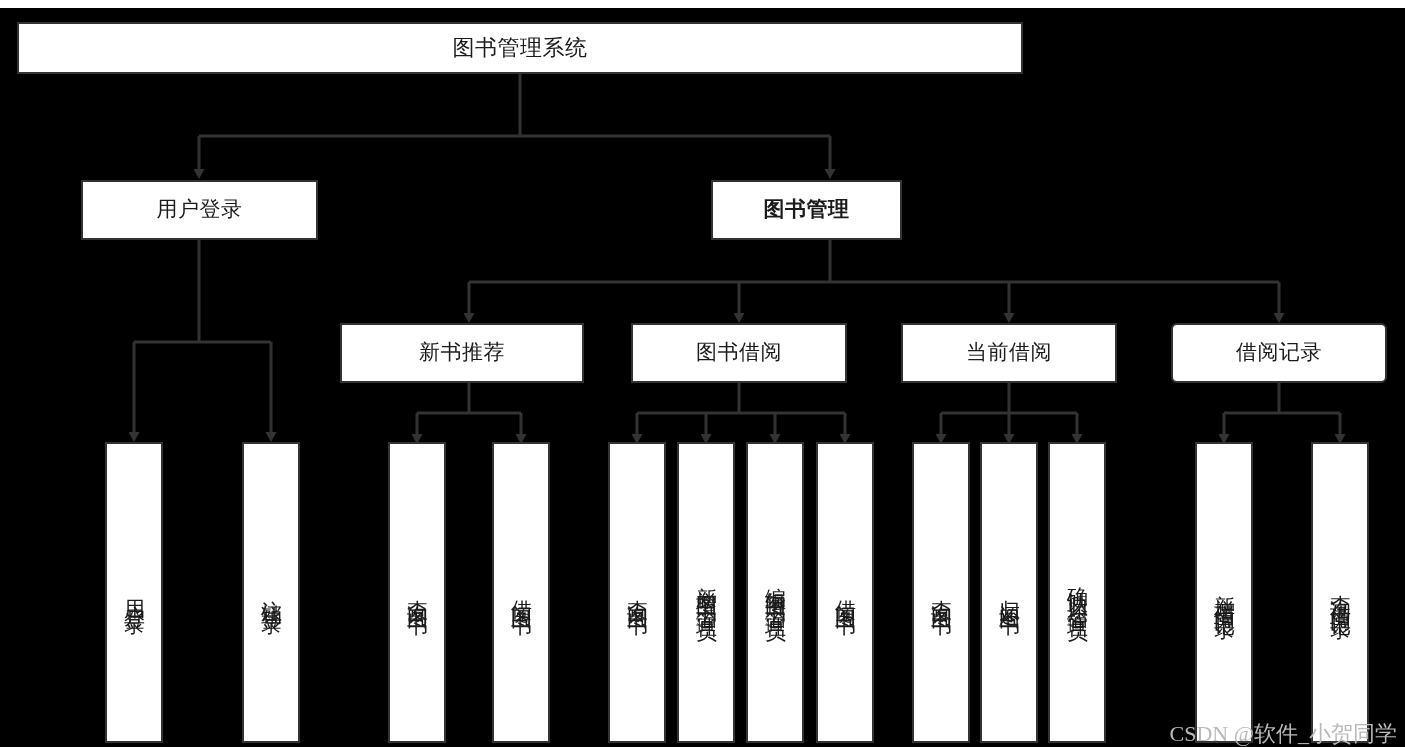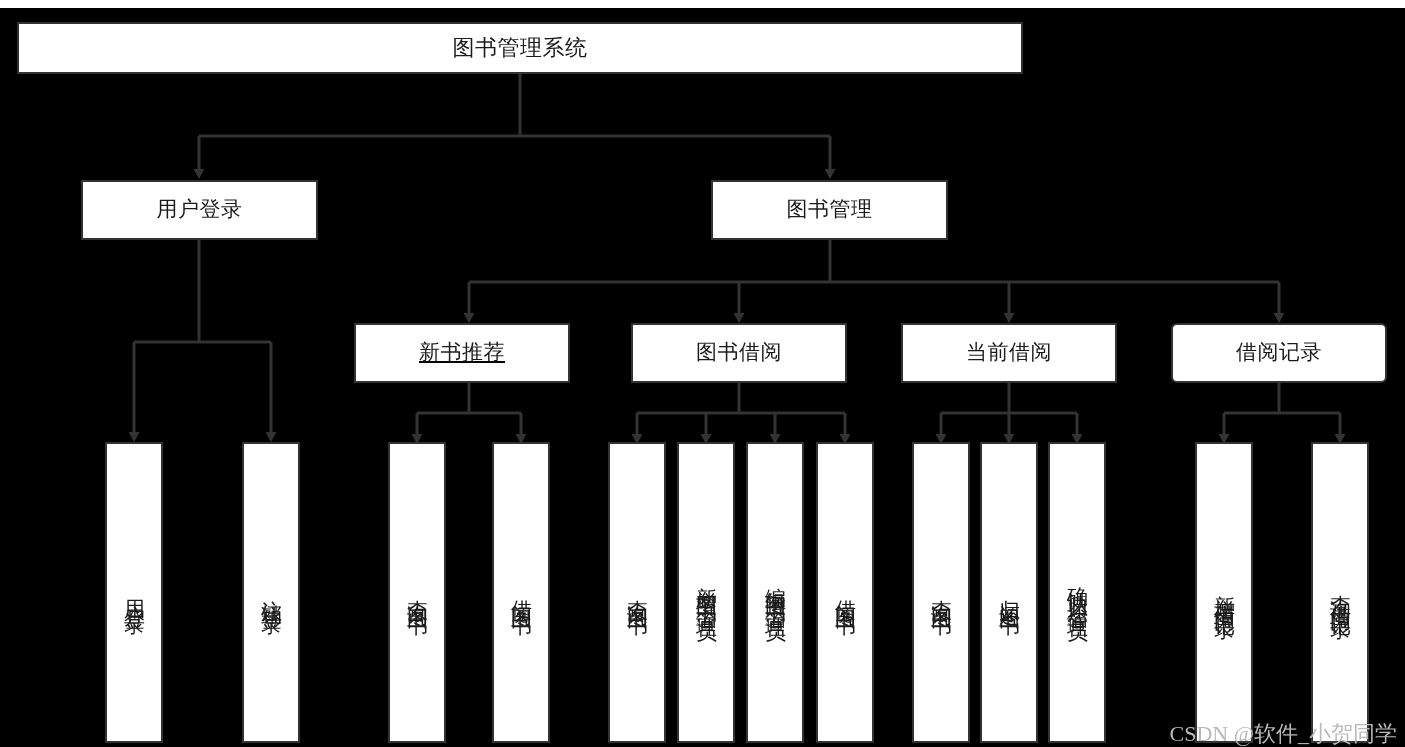--- a/index.html
+++ b/index.html
@@ -133,25 +133,25 @@
   </svg>
 
   <div class="node horiz root" style="left:17px; top:14px; width:1006px; height:52px;">
     <span class="label">图书管理系统</span>
   </div>
 
   <div class="node horiz" style="left:81px; top:172px; width:237px; height:60px;">
     <span class="label">用户登录</span>
   </div>
 
-  <div class="node horiz" style="left:711px; top:172px; width:237px; height:60px;">
+  <div class="node horiz" style="left:711px; top:172px; width:191px; height:60px;font-weight:bold;">
     <span class="label">图书管理</span>
   </div>
 
-  <div class="node horiz" style="left:354px; top:315px; width:216px; height:60px;text-decoration:underline;">
+  <div class="node horiz" style="left:340px; top:315px; width:244px; height:60px;">
     <span class="label">新书推荐</span>
   </div>
 
   <div class="node horiz" style="left:631px; top:315px; width:216px; height:60px;">
     <span class="label">图书借阅</span>
   </div>
 
   <div class="node horiz" style="left:901px; top:315px; width:216px; height:60px;justify-content:center;">
     <span class="label">当前借阅</span>
   </div>

